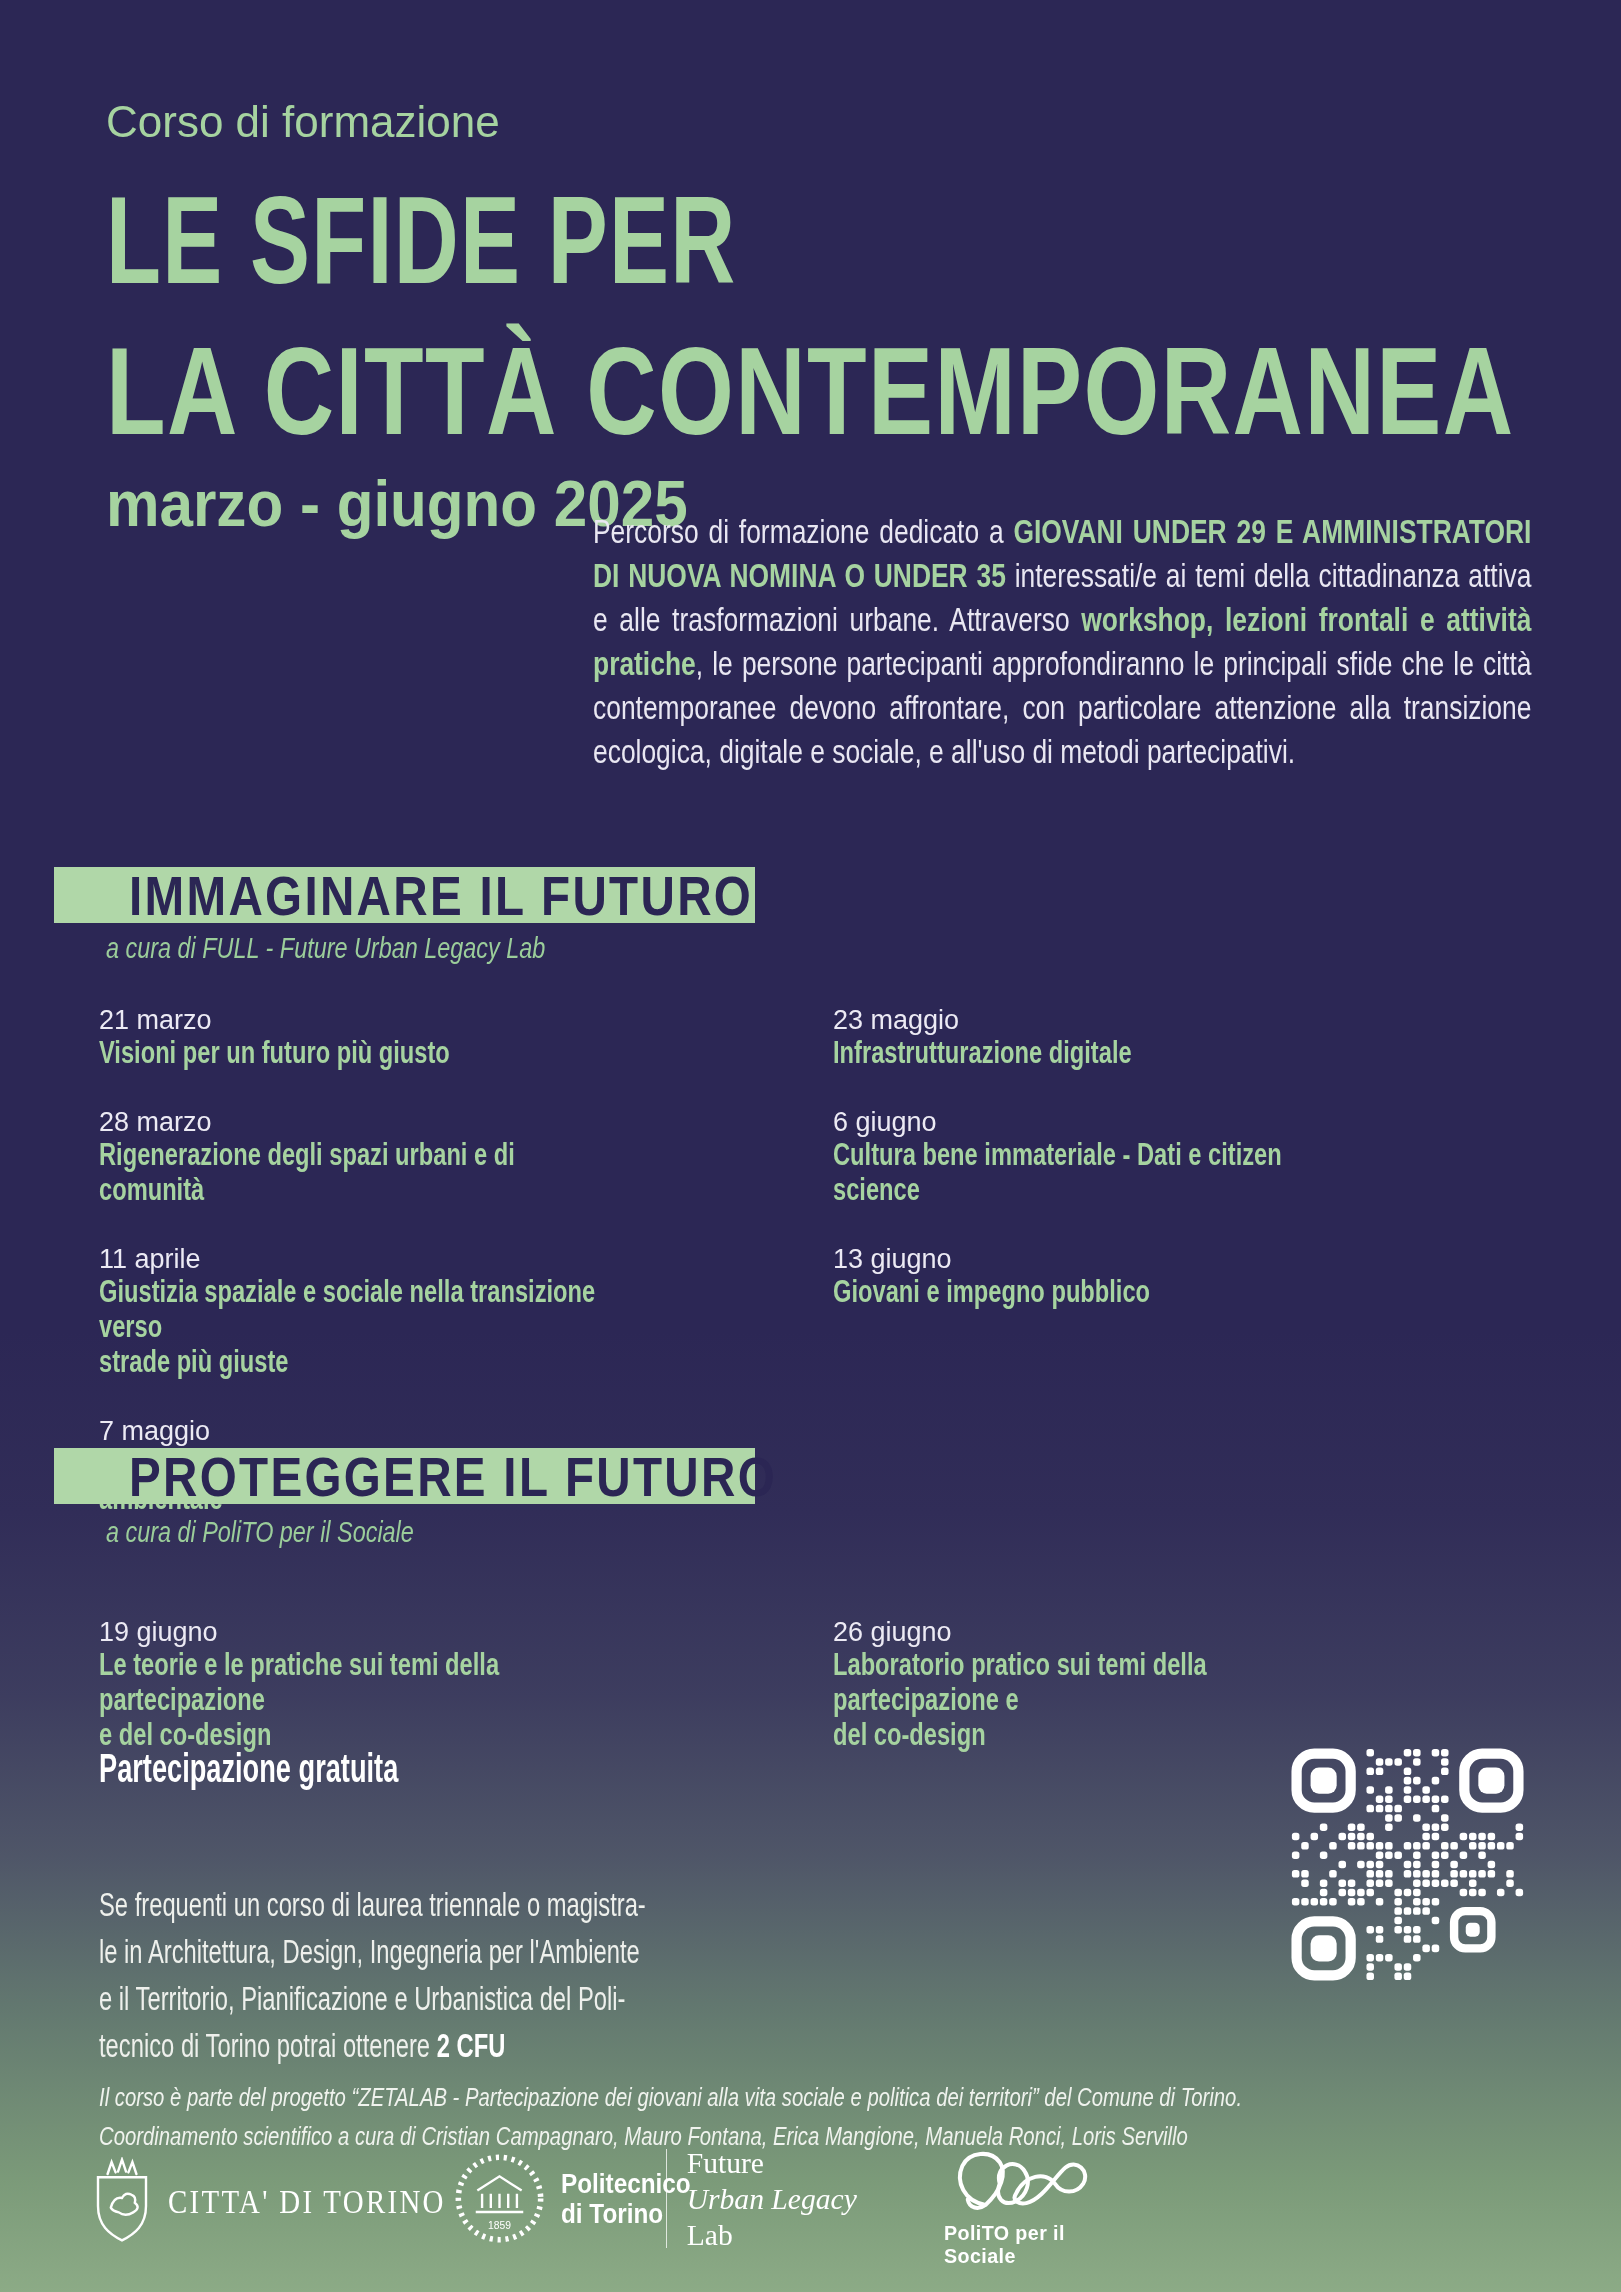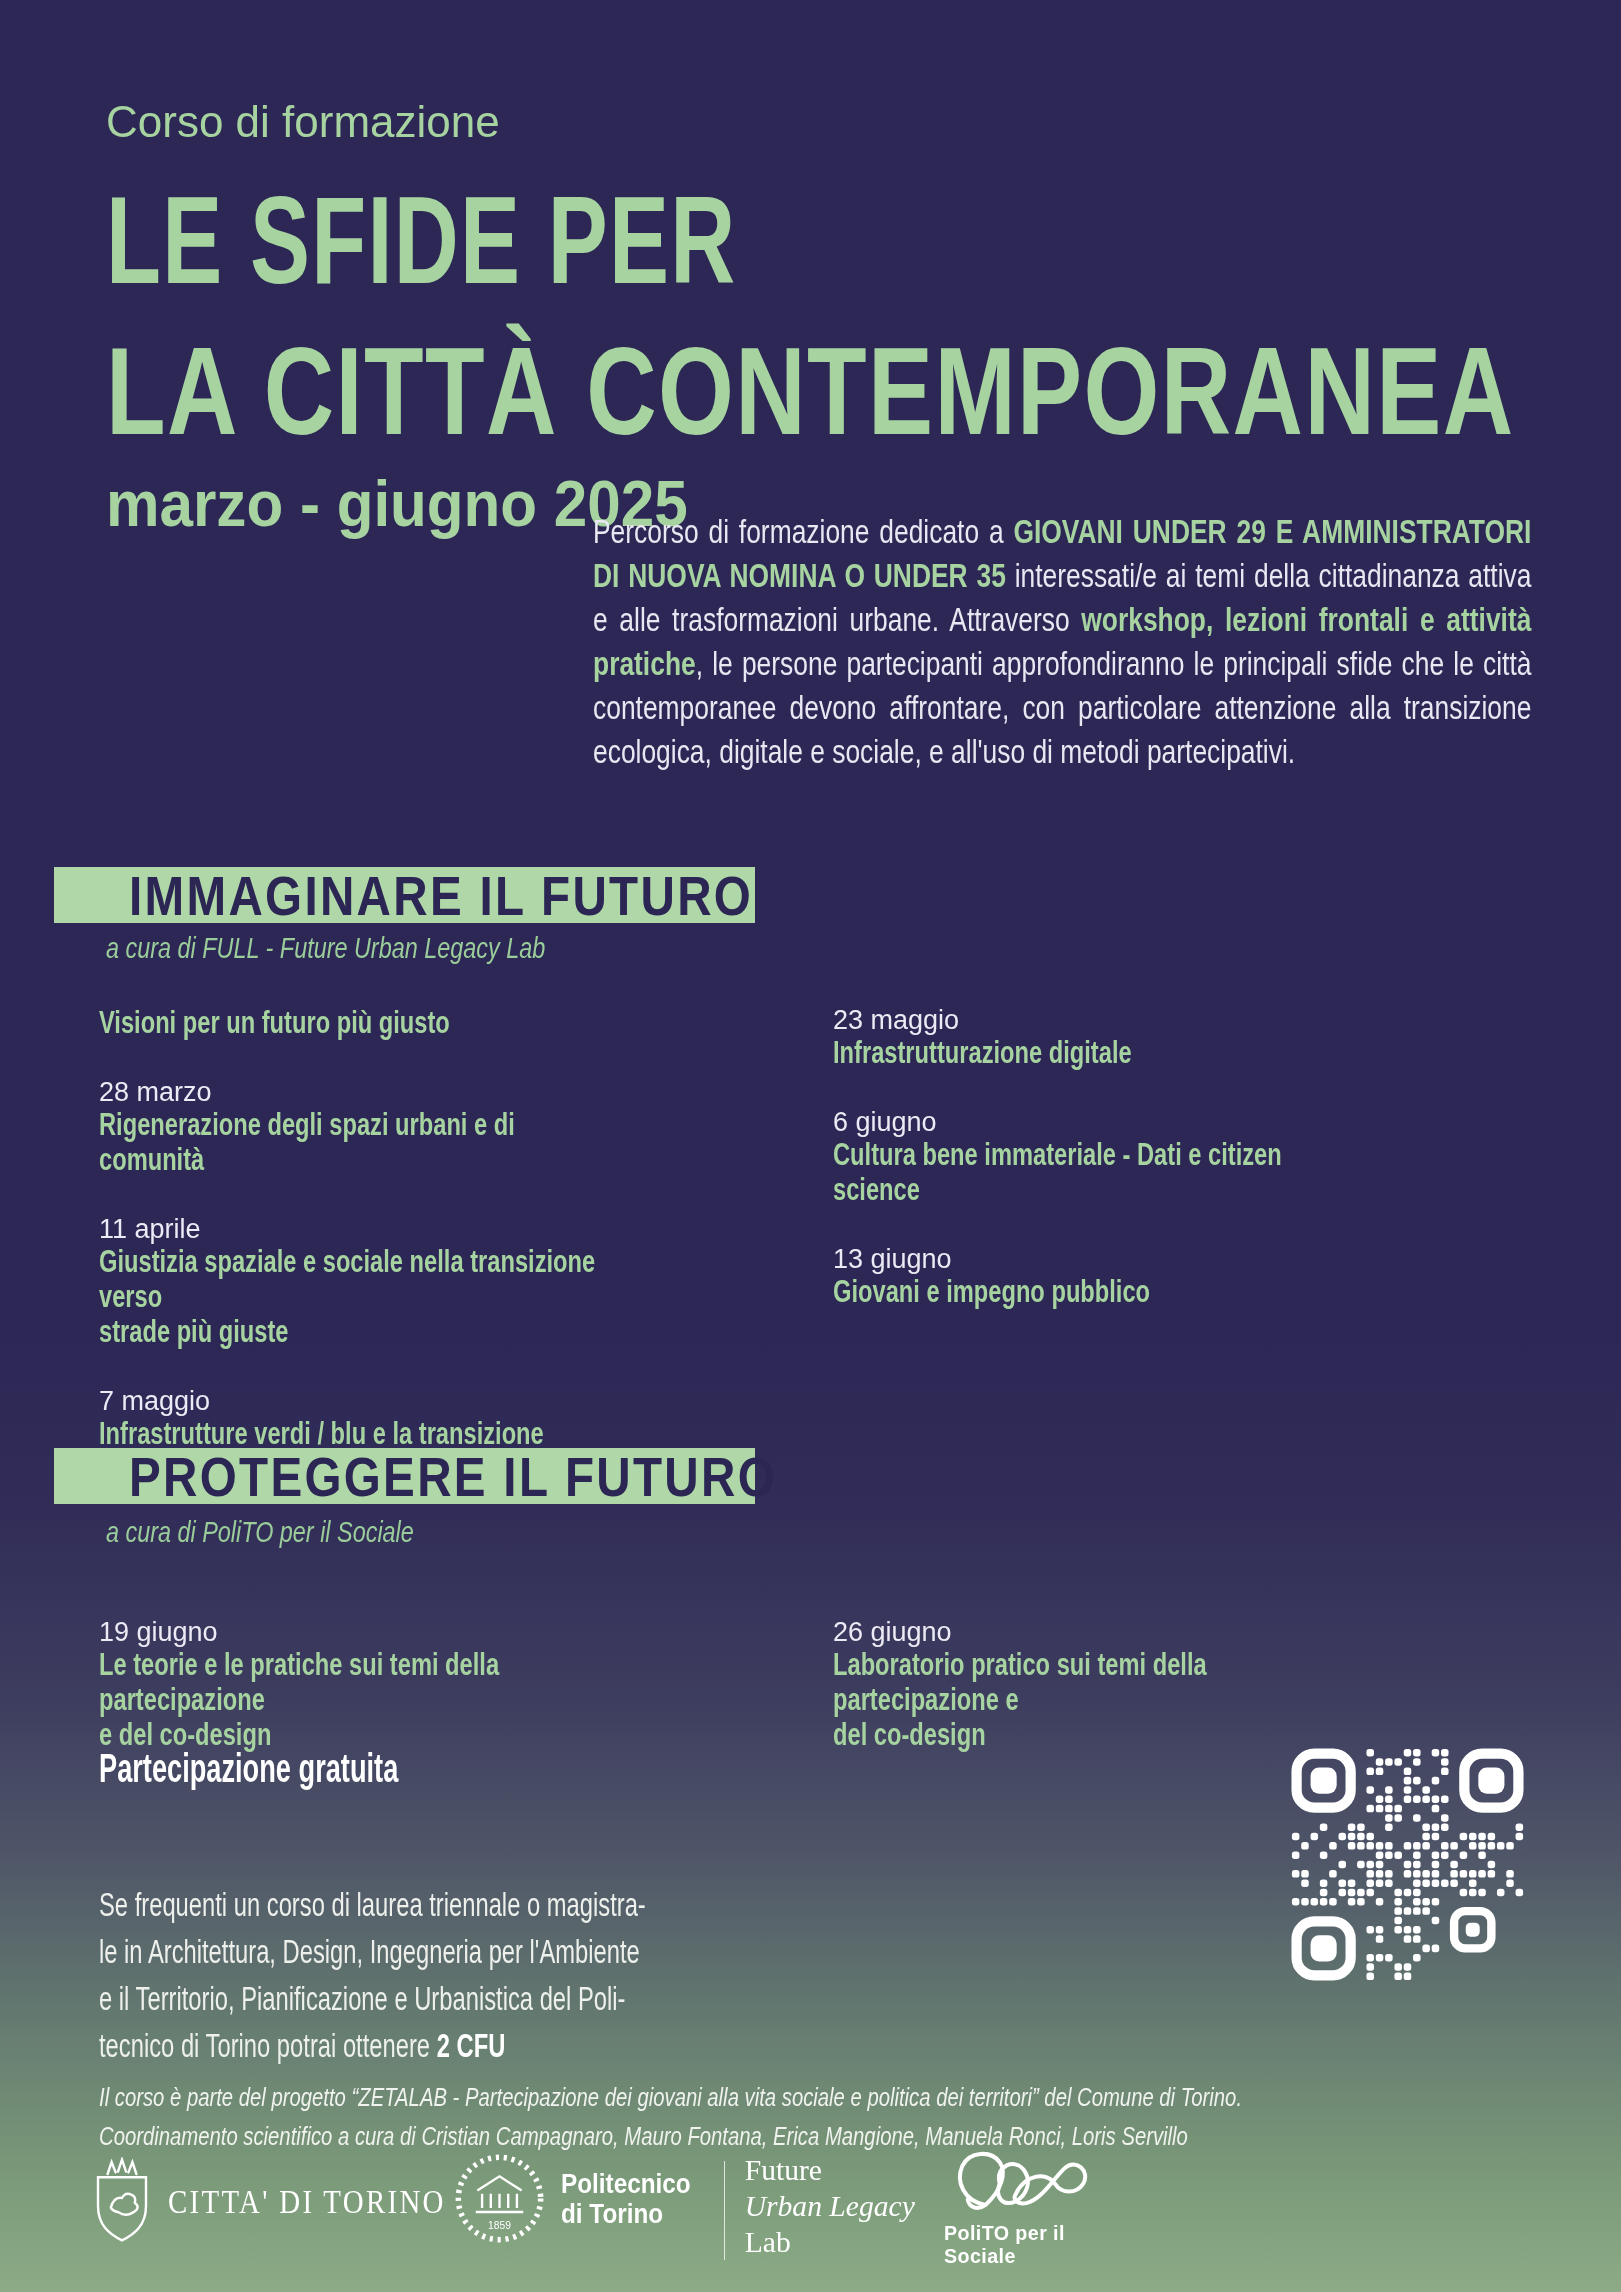--- a/index.html
+++ b/index.html
@@ -44,21 +44,21 @@
   .s-title{font-size:32px;line-height:35px;font-weight:700;color:#a6d3a0;--sx:.74;white-space:pre-line;display:inline-block;transform:scaleX(.74);transform-origin:0 0;}
   .big-label{font-size:40px;font-weight:700;color:#ffffff;--sx:.68;}
   .cfu{left:99px;top:1881px;font-size:33px;line-height:47px;color:#eef0ec;transform:scaleX(.72);transform-origin:0 0;width:896px;margin:0;}
   .cfu b{font-weight:700;color:#ffffff;}
   .footer-note{left:99px;top:2078px;font-size:26px;line-height:39px;font-style:italic;color:#f0f3ee;transform:scaleX(.78);transform-origin:0 0;width:1657px;}
   .logo-row-item{display:flex;align-items:center;gap:14.3px;}
   .citta{left:90px;top:2157px;height:90px;}
   .citta-text{font-family:"Liberation Serif", serif;font-size:34px;letter-spacing:2.7px;color:#ffffff;--sx:.85;}
   .polito{left:452px;top:2149px;height:99px;}
   .polito-text{font-size:27px;line-height:30px;font-weight:700;color:#ffffff;--sx:.9;}
-  .full{left:724px;top:2149px;height:99px;border-left:1.8px solid rgba(255,255,255,.75);padding-left:19.7px;display:flex;align-items:flex-end;margin-top:12px;}
+  .full{left:666px;top:2149px;height:99px;border-left:1.8px solid rgba(255,255,255,.75);padding-left:19.7px;display:flex;align-items:center;}
   .full-text{font-family:"Liberation Serif", serif;font-size:29.6px;line-height:36px;color:#ffffff;}
   .full-text .it{font-style:italic;}
   .sociale{left:944px;top:2148px;width:170px;display:flex;flex-direction:column;align-items:center;gap:10px;}
   .sociale-label{font-size:19.7px;font-weight:700;color:#ffffff;letter-spacing:0.4px;}
   svg{display:block;}
 </style>
 </head>
 <body>
 
 <div class="poster">
@@ -80,20 +80,21 @@
 
   <div class="abs section-box" style="top:867px">
     <span class="cond">IMMAGINARE IL FUTURO</span>
   </div>
   <div class="abs curator" style="top:931px">
     <span class="cond" style="--sx:.78">a cura di FULL - Future Urban Legacy Lab</span>
   </div>
 
   <div class="abs grid-col" style="left:99px;top:1005px;width:681px">
     <div class="session">
+      <span class="s-date">21 marzo</span>
       <span class="s-title">Visioni per un futuro più giusto</span>
     </div>
     <div class="session">
       <span class="s-date">28 marzo</span>
       <span class="s-title">Rigenerazione degli spazi urbani e di comunità</span>
     </div>
     <div class="session">
       <span class="s-date">11 aprile</span>
       <span class="s-title">Giustizia spaziale e sociale nella transizione verso
 strade più giuste</span>

